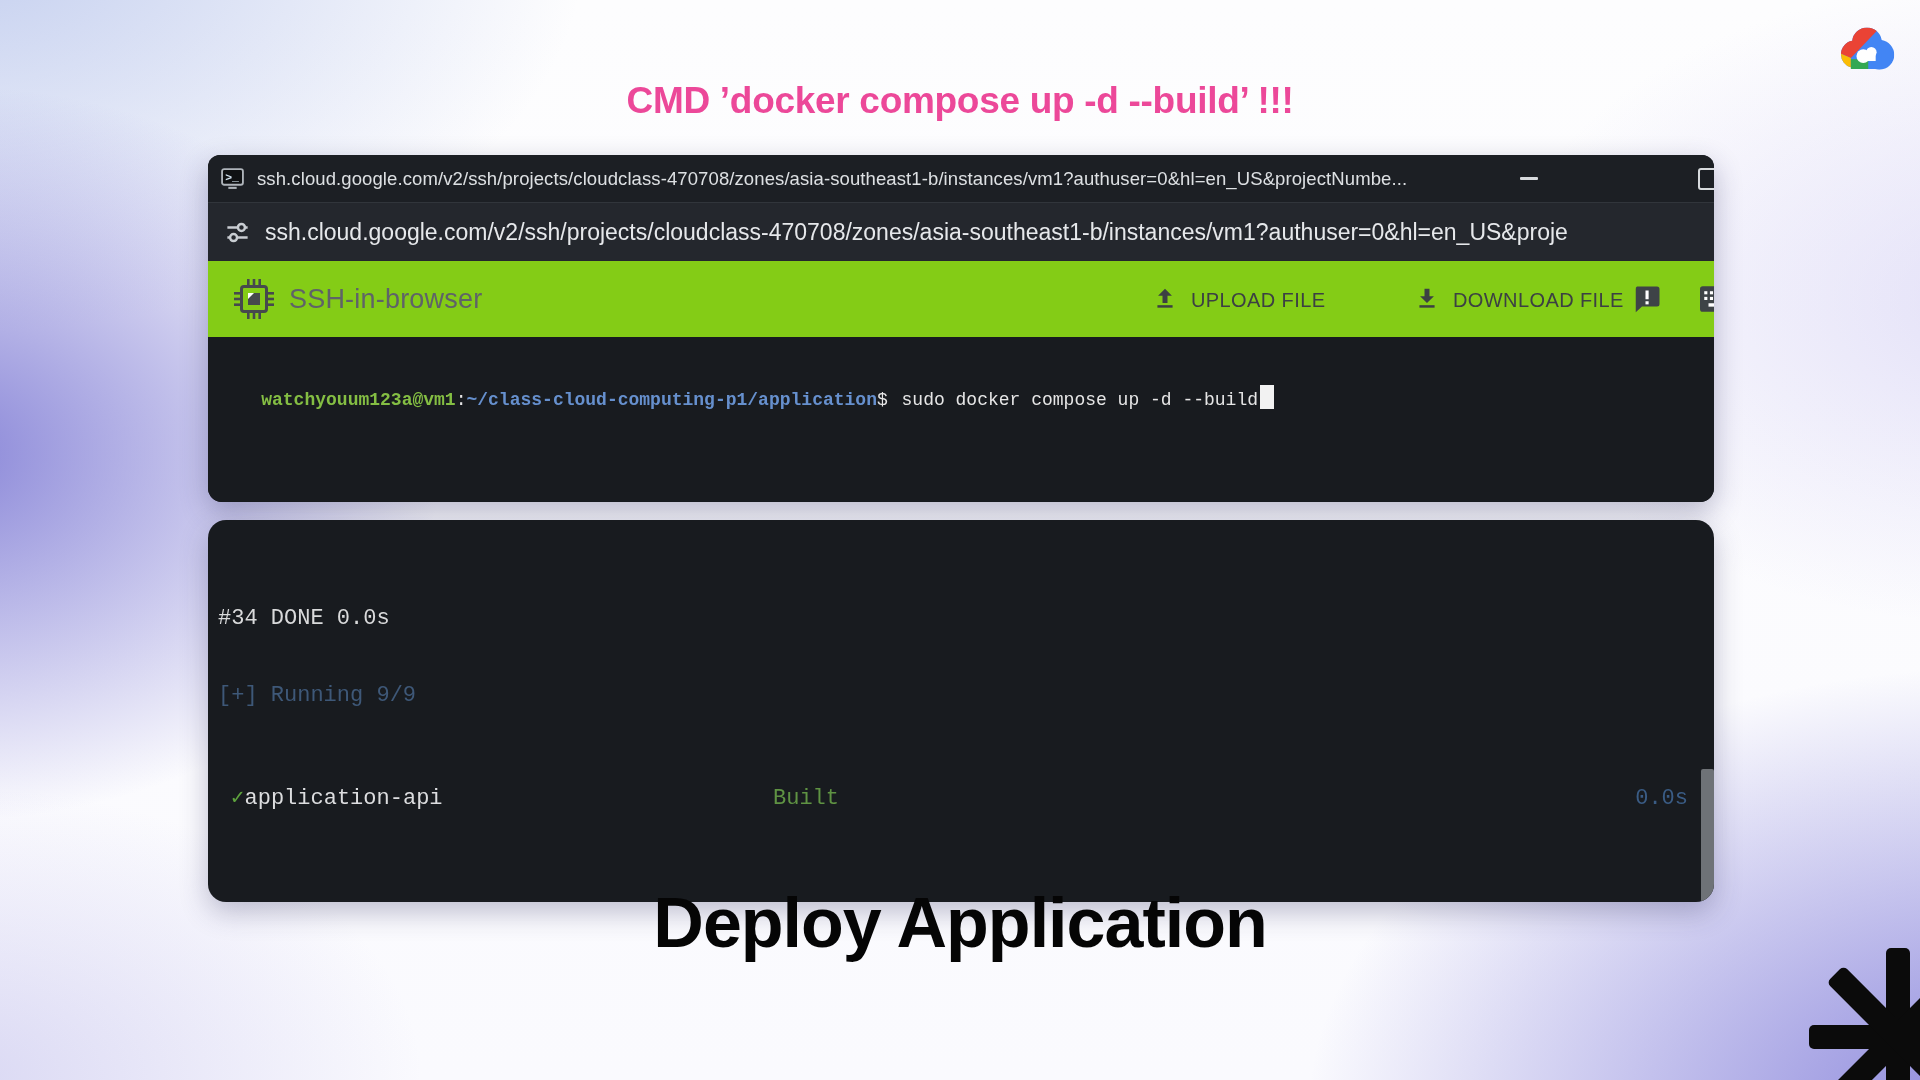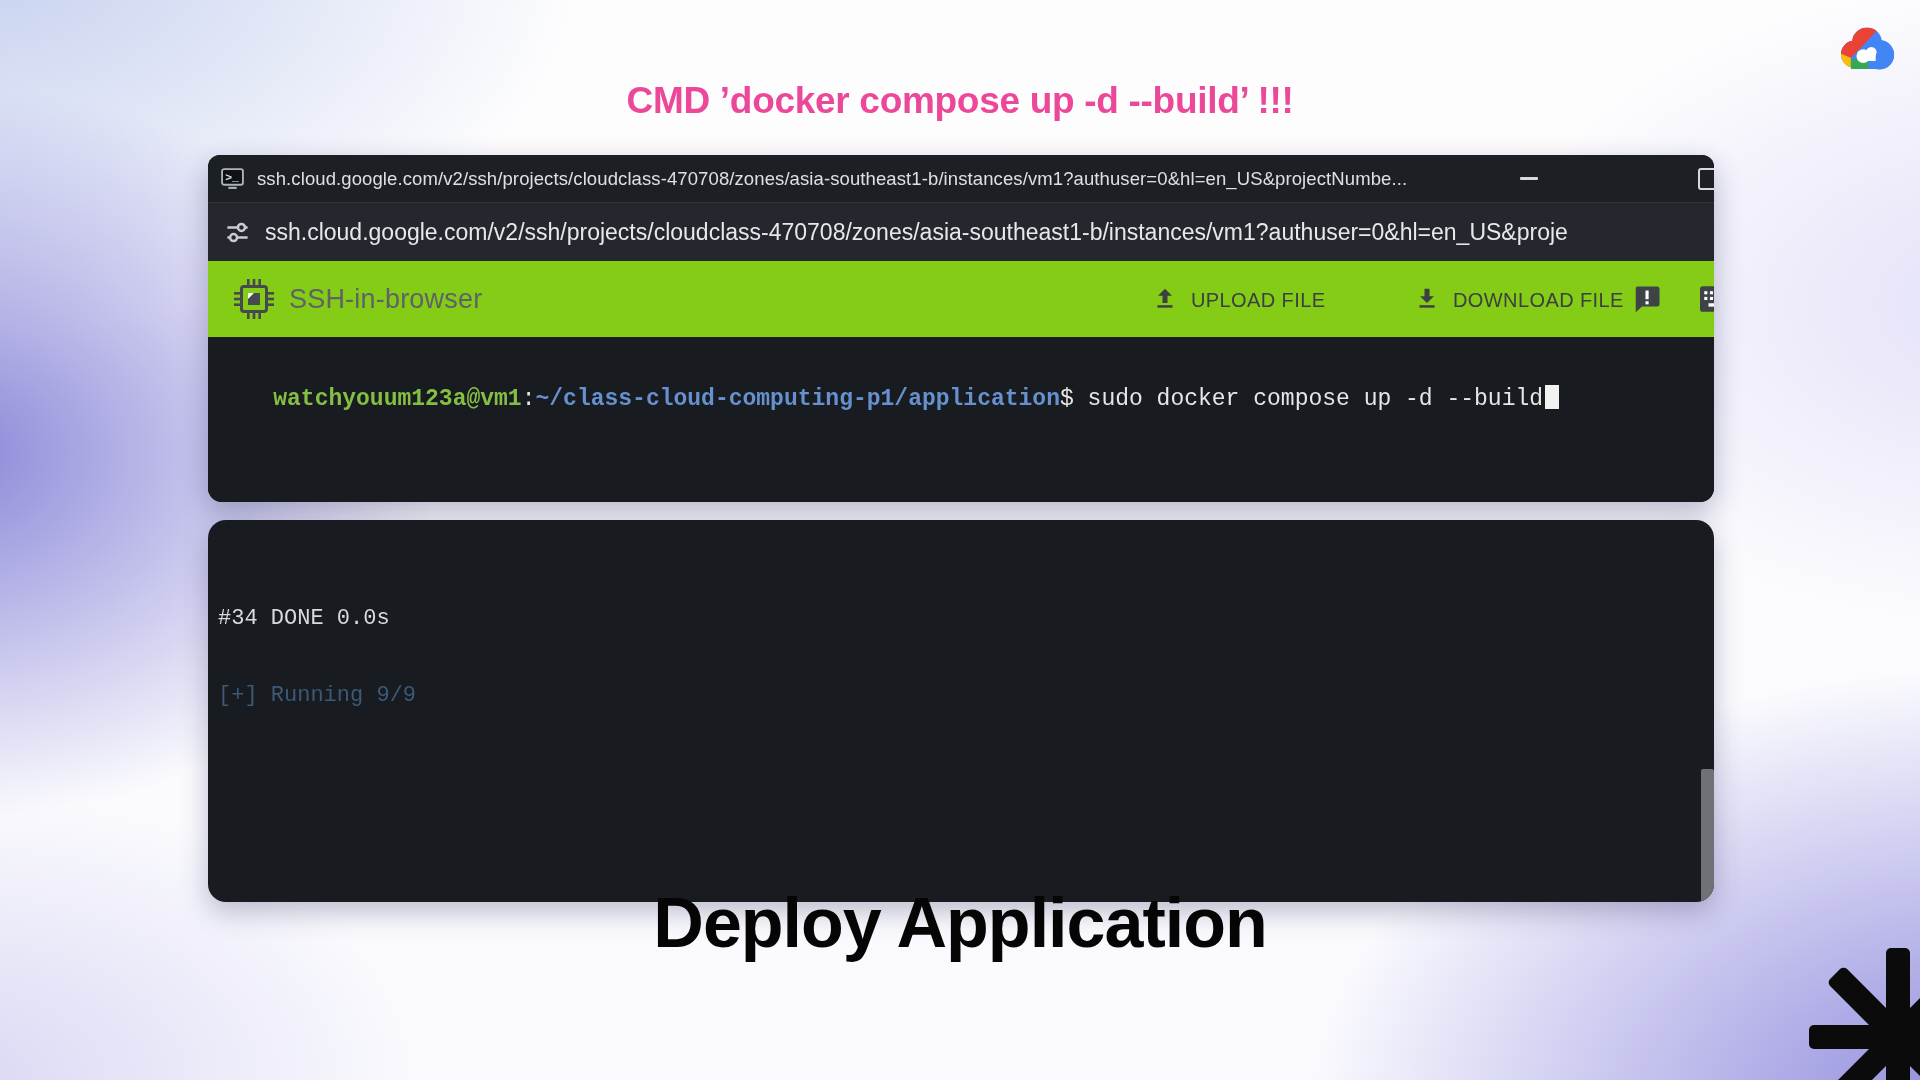--- a/index.html
+++ b/index.html
@@ -72,21 +72,21 @@
   .tb-feedback { left:1424px; }
   .tb-keyboard { left:1492px; }
 
   
   .term {
     font-family:"Liberation Mono","DejaVu Sans Mono", monospace;
     color:#e6e6e6; white-space:pre;
   }
   .terminal1 {
     height:165px; background:#181b1f; padding:20px 0 0 10px;
-    font-size:23px; line-height:28px;
+    font-size:18px; line-height:28px;
   }
   .terminal2 {
     position:absolute; left:208px; top:520px; width:1506px; height:382px;
     background:#181b1f; border-radius:18px;
     box-shadow:0 10px 28px rgba(45,45,95,0.30);
     padding:34px 0 0 10px; overflow:hidden;
     font-size:22px; line-height:25.8px;
   }
   .u-green { color:#84be43; font-weight:700; }
   .u-blue  { color:#6690ce; font-weight:700; }
@@ -232,20 +232,25 @@
 
   <div class="terminal1 term">
     <span class="u-green">watchyouum123a@vm1</span><span class="u-white">:</span><span class="u-blue">~/class-cloud-computing-p1/application</span><span class="u-white">$</span><span class="u-white cmd">sudo docker compose up -d --build</span><span class="cursor"></span>
   </div>
 </div>
 
 <div class="terminal2 term">
   <div class="t2-line">#34 DONE 0.0s</div>
   <div class="t2-line running">[+] Running 9/9</div>
 
+  <div class="t2-row">
+    <span class="t2-name"><span class="chk">✓</span><span>application-api</span></span>
+    <span class="t2-status">Built</span>
+    <span class="t2-time">0.0s</span>
+  </div>
   
   
   
   
   
   
   
   
 
   

